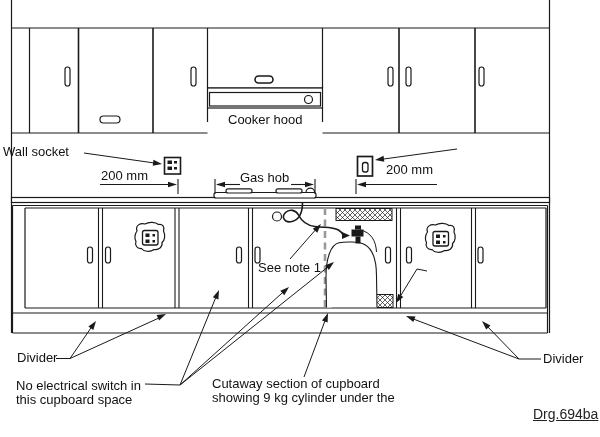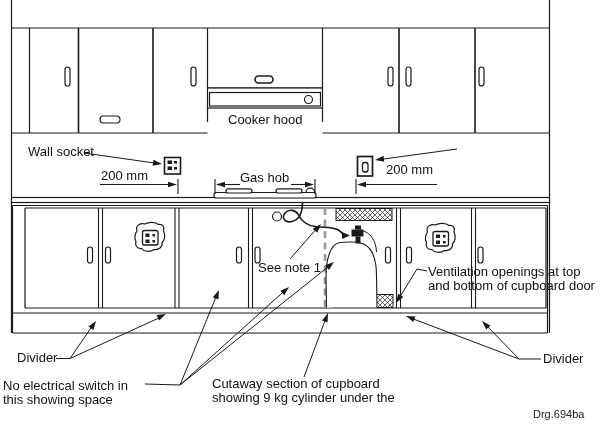--- a/index.html
+++ b/index.html
@@ -1,20 +1,20 @@
 <!DOCTYPE html>
 <html><head>
 <meta charset="utf-8">
 <style>
   html,body{margin:0;padding:0;background:#fff;}
   #stage{position:relative;width:600px;height:437px;background:#fff;overflow:hidden;
          font-family:"Liberation Sans","DejaVu Sans",sans-serif;color:#111;}
   #lineart{position:absolute;left:0;top:0;}
   .lbl{position:absolute;font-size:13px;line-height:14px;white-space:nowrap;color:#111;}
-  .lbl.small{font-size:11px;color:#222;}
+  .lbl.small{font-size:14px;color:#222;text-decoration:underline;}
 </style>
 </head>
 <body>
 
 <div id="stage">
 
 <svg id="lineart" width="600" height="437" viewBox="0 0 600 437">
   <defs>
     <pattern id="hatch" width="5" height="5" patternUnits="userSpaceOnUse">
       <path d="M0,5 L5,0 M0,0 L5,5" stroke="#222" stroke-width="0.7" fill="none"></path>
@@ -184,40 +184,36 @@
       <polygon points="482,321 490.5,325.4 486.2,329.6"></polygon>
       <polygon points="406,316 415.5,316.4 413.3,322"></polygon>
       <polygon points="219,290 218.4,299.5 212.8,297.2"></polygon>
       <polygon points="289,287 284.3,295.2 280.3,290.8"></polygon>
       <polygon points="334,262 328.9,269.9 325.1,265.3"></polygon>
       <polygon points="328,313 327.6,322.5 322,320.4"></polygon>
     </g>
   </g>
 </svg>
 
-<div class="lbl" style="left:28px;top:145px">Wall socket</div>
+<div class="lbl" style="left:3px;top:145px">Wall socket</div>
 
 
 <div class="lbl" style="left:101px;top:169px">200 mm</div>
 <div class="lbl" style="left:240px;top:171px">Gas hob</div>
 <div class="lbl" style="left:386px;top:163px">200 mm</div>
 <div class="lbl" style="left:228px;top:113px">Cooker hood</div>
 <div class="lbl" style="left:258px;top:261px">See note 1</div>
 
-<div class="lbl" style="left:428px;top:265px">
-  <div>Ventilation openings at top</div>
-  <div>and bottom of cupboard door</div>
-</div>
 
 <div class="lbl" style="left:17px;top:351px">Divider</div>
 <div class="lbl" style="left:543px;top:352px">Divider</div>
 
-<div class="lbl" style="left:3px;top:379px">
+<div class="lbl" style="left:16px;top:379px">
   <div>No electrical switch in</div>
-  <div>this showing space</div>
+  <div>this cupboard space</div>
 </div>
 
 <div class="lbl" style="left:212px;top:377px">
   <div>Cutaway section of cupboard</div>
   <div>showing 9 kg cylinder under the</div>
 </div>
 
 <div class="lbl small" style="left:533px;top:407px">Drg.694ba</div>
 
 </div>

